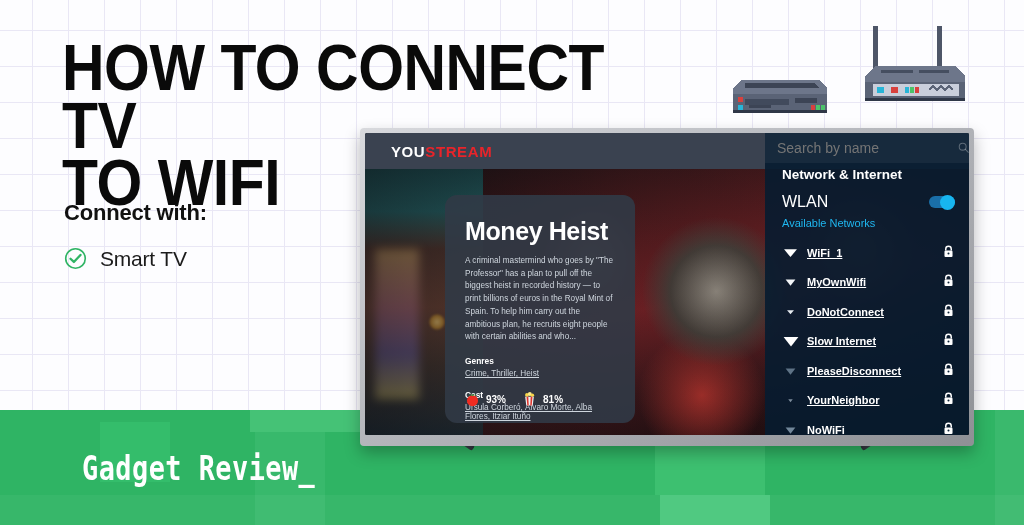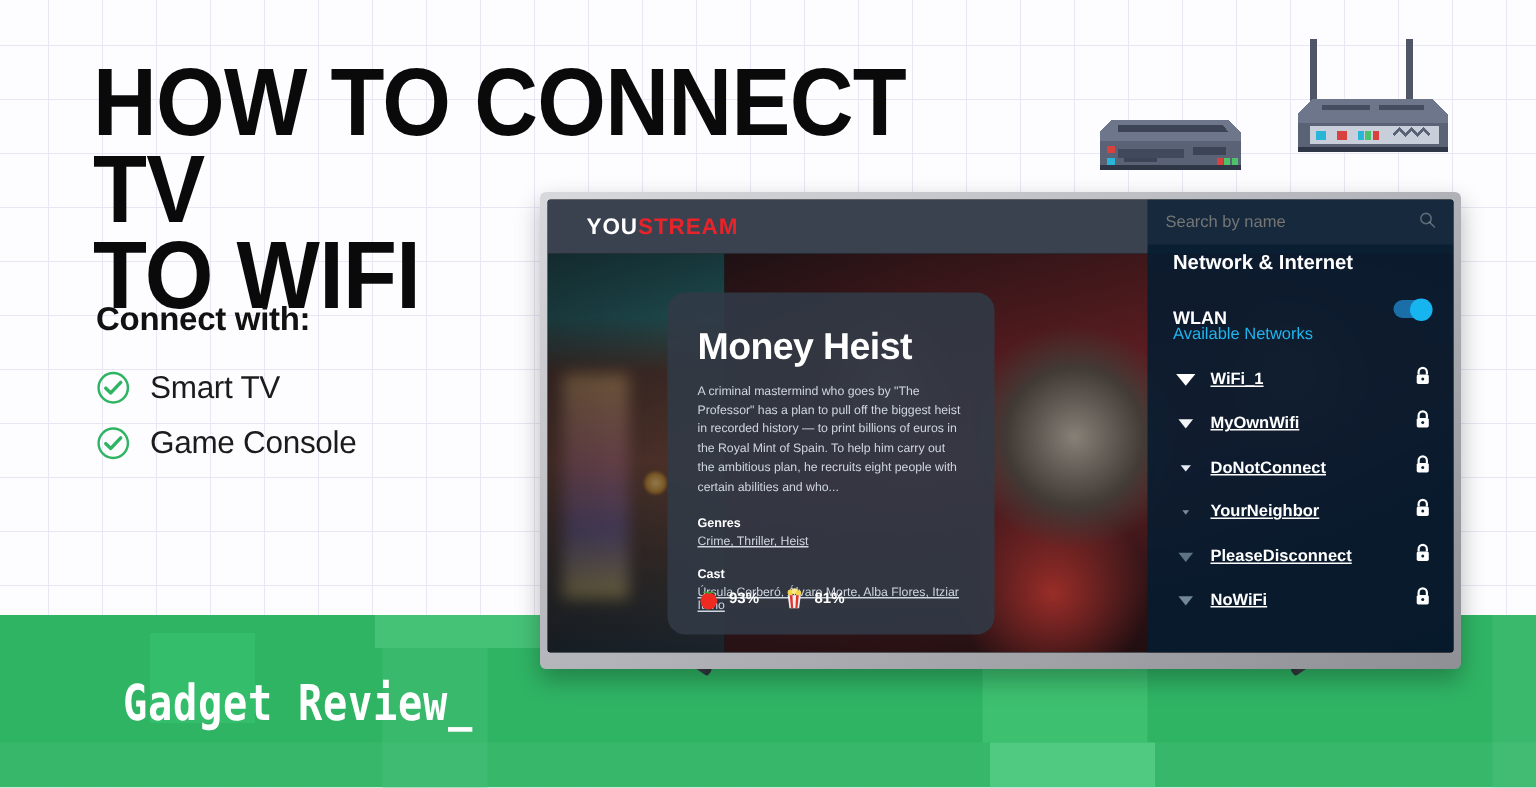--- a/index.html
+++ b/index.html
@@ -120,21 +120,21 @@
       radial-gradient(ellipse 110px 110px at 45% 85%, #b0322c 0%, transparent 58%),
       linear-gradient(170deg,#2a1416 0%,#5d1d20 28%,#7b2327 48%,#3d171a 72%,#14090b 100%);
   }
   #bd-shade{
     position:absolute; inset:0;
     background:linear-gradient(90deg,rgba(10,12,16,.55) 0%,rgba(10,12,16,.18) 40%,rgba(10,12,16,.10) 70%,rgba(10,12,16,.45) 100%);
   }
 
   
   #info-card{
-    position:absolute; left:80px; top:62px; width:218px; height:228px;
+    position:absolute; left:80px; top:62px; width:190px; height:228px;
     background:rgba(49,58,70,0.90);
     border-radius:12px; padding:22px 20px 0 20px; z-index:5;
     color:#e9edf2;
   }
   #movie-title{ font-size:25px; font-weight:bold; letter-spacing:-0.4px; color:#fff; }
   #movie-desc{ margin-top:9px; font-size:8.2px; line-height:1.55; color:#cfd6de; }
   .sec-label{ margin-top:12px; font-size:8.4px; font-weight:bold; color:#ffffff; }
   .sec-value{ margin-top:3px; font-size:8.2px; color:#cfd6de; }
   .sec-value span{ text-decoration:underline; }
   #ratings{ position:absolute; left:20px; bottom:16px; display:flex; align-items:center; gap:16px; }
@@ -144,33 +144,33 @@
   #net-panel{
     position:absolute; right:0; top:0; width:204px; height:100%;
     background:rgba(7,28,48,0.90); z-index:7; color:#fff;
   }
   #search-bar{
     position:absolute; left:0; top:0; width:100%; height:30px;
     background:rgba(255,255,255,0.05);
     display:flex; align-items:center; padding:0 12px;
   }
   #search-input{
-    flex:1; font-size:11px; color:rgba(255,255,255,.28);
+    flex:1; font-size:14px; color:rgba(255,255,255,.28);
     background:transparent; border:none; outline:none;
     font-family:"Liberation Sans",sans-serif;
   }
   #panel-title{
     position:absolute; left:17px; top:34px;
     font-size:13.5px; font-weight:bold; color:#fff;
   }
   #wlan-row{
     position:absolute; left:17px; top:60px; right:14px;
     display:flex; align-items:center; justify-content:space-between;
   }
-  #wlan-label{ font-size:12px; font-weight:bold;margin-top:12px; }
+  #wlan-label{ font-size:16px; font-weight:normal; }
   #wlan-toggle{
     width:26px; height:12px; border-radius:7px;
     background:#1a6fa8; position:relative;
   }
   #wlan-toggle:after{
     content:""; position:absolute; right:0; top:-1.5px;
     width:15px; height:15px; border-radius:50%; background:#17b5ef;
   }
   #avail-label{
     position:absolute; left:17px; top:84px;
@@ -208,29 +208,20 @@
 
 <div id="check-list">
   <div class="check-item">
     <span class="check-icon">
       <svg viewBox="0 0 24 24" width="23" height="23">
         <circle cx="12" cy="12" r="10.2" fill="none" stroke="#2fb464" stroke-width="1.7"></circle>
         <path d="M6.8 12.3 L10.3 15.6 L17.2 8.3" fill="none" stroke="#2fb464" stroke-width="2.4" stroke-linecap="round" stroke-linejoin="round"></path>
       </svg>
     </span>
     <span class="check-label">Smart TV</span>
-  </div>
-  <div class="check-item">
-    <span class="check-icon">
-      <svg viewBox="0 0 24 24" width="23" height="23">
-        <circle cx="12" cy="12" r="10.2" fill="none" stroke="#2fb464" stroke-width="1.7"></circle>
-        <path d="M6.8 12.3 L10.3 15.6 L17.2 8.3" fill="none" stroke="#2fb464" stroke-width="2.4" stroke-linecap="round" stroke-linejoin="round"></path>
-      </svg>
-    </span>
-    <span class="check-label">Game Console</span>
   </div>
 </div>
 
 <div id="gadget-logo">Gadget Review_</div>
 
 <div id="device-console">
   <svg width="110" height="55" viewBox="0 0 110 55" shape-rendering="crispEdges">
     <path d="M8 22 L16 14 L94 14 L102 22 L102 46 L8 46 Z" fill="#5a6376"></path>
     <path d="M8 22 L16 14 L94 14 L102 22 L102 28 L8 28 Z" fill="#6d768a"></path>
     <path d="M20 17 L90 17 L94 22 L20 22 Z" fill="#3c4455"></path>
@@ -386,56 +377,71 @@
             <span class="net-name">DoNotConnect</span>
             <span class="net-lock">
               <svg width="11" height="13" viewBox="0 0 12 14">
                   <path d="M3 6 V4.2 a3 3 0 0 1 6 0 V6" fill="none" stroke="#fff" stroke-width="1.6"></path>
                   <rect x="1.6" y="6" width="8.8" height="7" rx="1.2" fill="#fff"></rect>
                   <circle cx="6" cy="9.3" r="1.1" fill="#0b2136"></circle>
                 </svg>
             </span>
           </div>
 
+          <div class="net-row">
+            <span class="net-wifi">
+              <svg width="16" height="12" viewBox="0 0 16 12">
+                  <path d="M0.6 2 L15.4 2 L8 11.4 Z" fill="#ffffff"></path>
+                </svg>
+            </span>
+            <span class="net-name">Slow Internet</span>
+            <span class="net-lock">
+              <svg width="11" height="13" viewBox="0 0 12 14">
+                  <path d="M3 6 V4.2 a3 3 0 0 1 6 0 V6" fill="none" stroke="#fff" stroke-width="1.6"></path>
+                  <rect x="1.6" y="6" width="8.8" height="7" rx="1.2" fill="#fff"></rect>
+                  <circle cx="6" cy="9.3" r="1.1" fill="#0b2136"></circle>
+                </svg>
+            </span>
+          </div>
+
+          <div class="net-row">
+            <span class="net-wifi">
+              <svg width="13" height="10" viewBox="0 0 16 12">
+                  <path d="M2 3 L14 3 L8 10.5 Z" fill="#5e7386"></path>
+                </svg>
+            </span>
+            <span class="net-name">PleaseDisconnect</span>
+            <span class="net-lock">
+              <svg width="11" height="13" viewBox="0 0 12 14">
+                  <path d="M3 6 V4.2 a3 3 0 0 1 6 0 V6" fill="none" stroke="#fff" stroke-width="1.6"></path>
+                  <rect x="1.6" y="6" width="8.8" height="7" rx="1.2" fill="#fff"></rect>
+                  <circle cx="6" cy="9.3" r="1.1" fill="#0b2136"></circle>
+                </svg>
+            </span>
+          </div>
 
           <div class="net-row">
             <span class="net-wifi">
               <svg width="9" height="8" viewBox="0 0 16 12">
                   <path d="M4 4.6 L12 4.6 L8 9.8 Z" fill="#7d8d9c"></path>
                 </svg>
             </span>
             <span class="net-name">YourNeighbor</span>
             <span class="net-lock">
               <svg width="11" height="13" viewBox="0 0 12 14">
                   <path d="M3 6 V4.2 a3 3 0 0 1 6 0 V6" fill="none" stroke="#fff" stroke-width="1.6"></path>
                   <rect x="1.6" y="6" width="8.8" height="7" rx="1.2" fill="#fff"></rect>
                   <circle cx="6" cy="9.3" r="1.1" fill="#0b2136"></circle>
                 </svg>
             </span>
           </div>
 
           <div class="net-row">
             <span class="net-wifi">
               <svg width="13" height="10" viewBox="0 0 16 12">
-                  <path d="M2 3 L14 3 L8 10.5 Z" fill="#5e7386"></path>
-                </svg>
-            </span>
-            <span class="net-name">PleaseDisconnect</span>
-            <span class="net-lock">
-              <svg width="11" height="13" viewBox="0 0 12 14">
-                  <path d="M3 6 V4.2 a3 3 0 0 1 6 0 V6" fill="none" stroke="#fff" stroke-width="1.6"></path>
-                  <rect x="1.6" y="6" width="8.8" height="7" rx="1.2" fill="#fff"></rect>
-                  <circle cx="6" cy="9.3" r="1.1" fill="#0b2136"></circle>
-                </svg>
-            </span>
-          </div>
-
-          <div class="net-row">
-            <span class="net-wifi">
-              <svg width="13" height="10" viewBox="0 0 16 12">
                   <path d="M2 3 L14 3 L8 10.5 Z" fill="#72879a"></path>
                 </svg>
             </span>
             <span class="net-name">NoWiFi</span>
             <span class="net-lock">
               <svg width="11" height="13" viewBox="0 0 12 14">
                   <path d="M3 6 V4.2 a3 3 0 0 1 6 0 V6" fill="none" stroke="#fff" stroke-width="1.6"></path>
                   <rect x="1.6" y="6" width="8.8" height="7" rx="1.2" fill="#fff"></rect>
                   <circle cx="6" cy="9.3" r="1.1" fill="#0b2136"></circle>
                 </svg>

